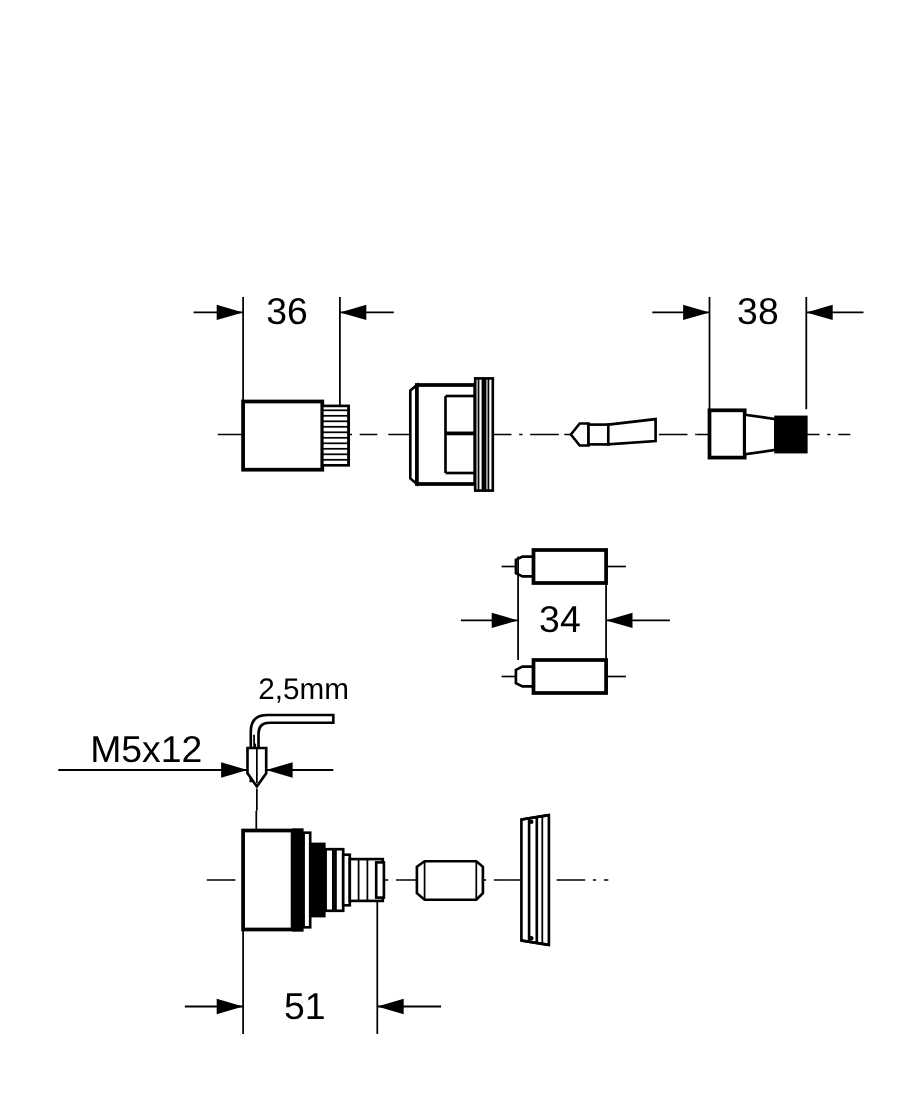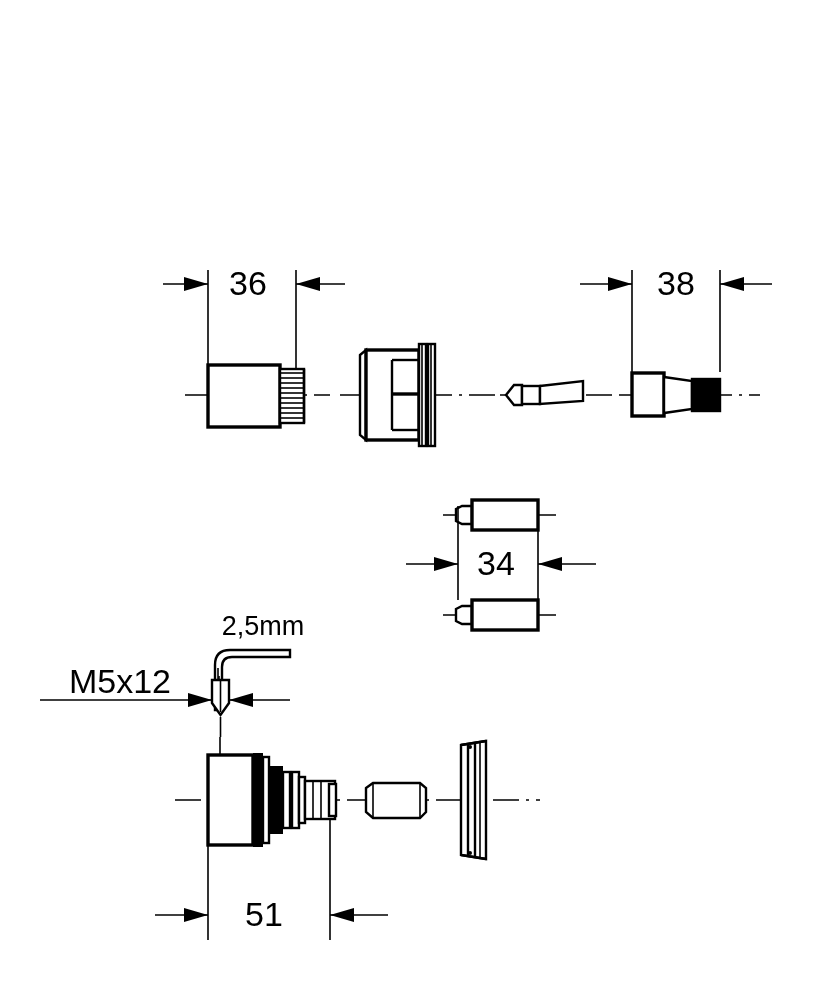--- a/index.html
+++ b/index.html
@@ -10,21 +10,21 @@
   }
   body {
     width: 833px;
     height: 1000px;
     font-family: "Liberation Sans", sans-serif;
     overflow: hidden;
     position: relative;
   }
   #drawing-root {
     position: absolute;
-    top: 0; left: 0;
+    top: 0; left: 13px;
     width: 764px;
     height: 1000px;
   }
   svg#tech-drawing {
     display: block;
     width: 833px;
     height: 1000px;
     background: #ffffff;
   }
   .dim-text {

